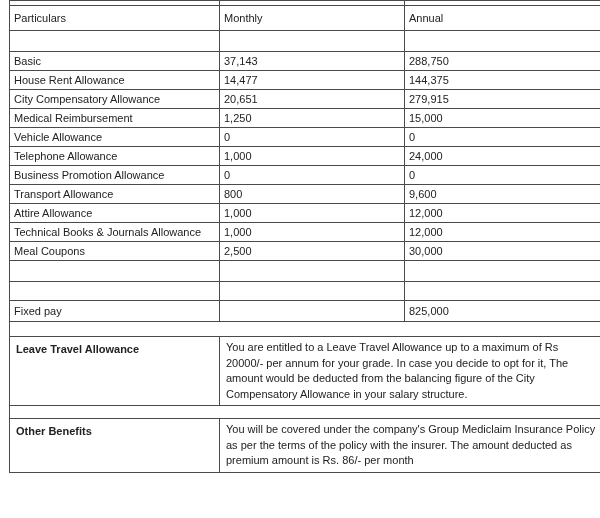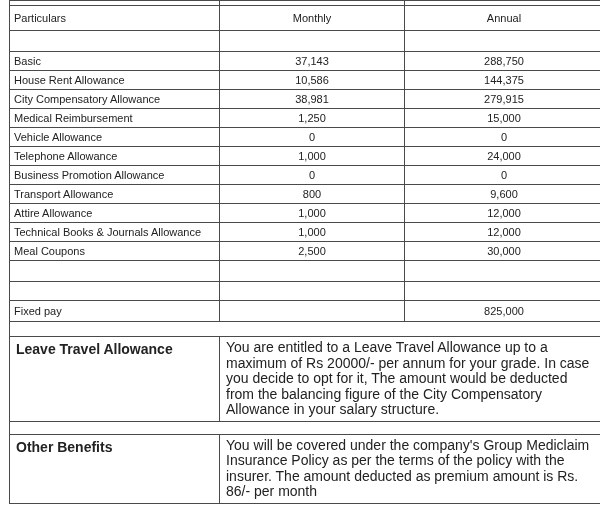--- a/index.html
+++ b/index.html
@@ -31,36 +31,36 @@
       padding: 0 4px;
       height: 18px;
       line-height: 18px;
       vertical-align: middle;
       white-space: nowrap;
       overflow: hidden;
     }
     col.c1 { width: 210px; }
     col.c2 { width: 185px; }
     col.c3 { width: 199px; }
-    td.num { text-align: center; }
+    td.num { text-align: left; }
     tr.top td { border-top: 1px solid #4a4a4a; height: 4px; line-height: 4px; padding: 0; }
     tr.header td { height: 24px; line-height: 24px; }
     tr.blank td { height: 18px; }
     tr.tall-blank td { height: 20px; }
     tr.total td { height: 20px; }
     .benefits {
       border-collapse: collapse;
       width: 594px;
       table-layout: fixed;
     }
     .benefits td {
       border: 1px solid #4a4a4a;
       padding: 3px 6px;
       vertical-align: top;
-      font-size: 14px;
+      font-size: 11px;
       line-height: 15.5px;
     }
     .benefits td.label {
       font-weight: bold;
       width: 198px;
       padding-top: 5px;
     }
     .benefits td.desc {
       white-space: normal;
     }
@@ -98,26 +98,26 @@
           <td></td>
     </tr>
 
     <tr>
       <td>Basic</td>
       <td class="num">37,143</td>
       <td class="num">288,750</td>
     </tr>
     <tr>
       <td>House Rent Allowance</td>
-      <td class="num">10,586</td>
+      <td class="num">14,477</td>
       <td class="num">144,375</td>
     </tr>
     <tr>
       <td>City Compensatory Allowance</td>
-      <td class="num">38,981</td>
+      <td class="num">20,651</td>
       <td class="num">279,915</td>
     </tr>
     <tr>
       <td>Medical Reimbursement</td>
       <td class="num">1,250</td>
       <td class="num">15,000</td>
     </tr>
     <tr>
       <td>Vehicle Allowance</td>
       <td class="num">0</td>

